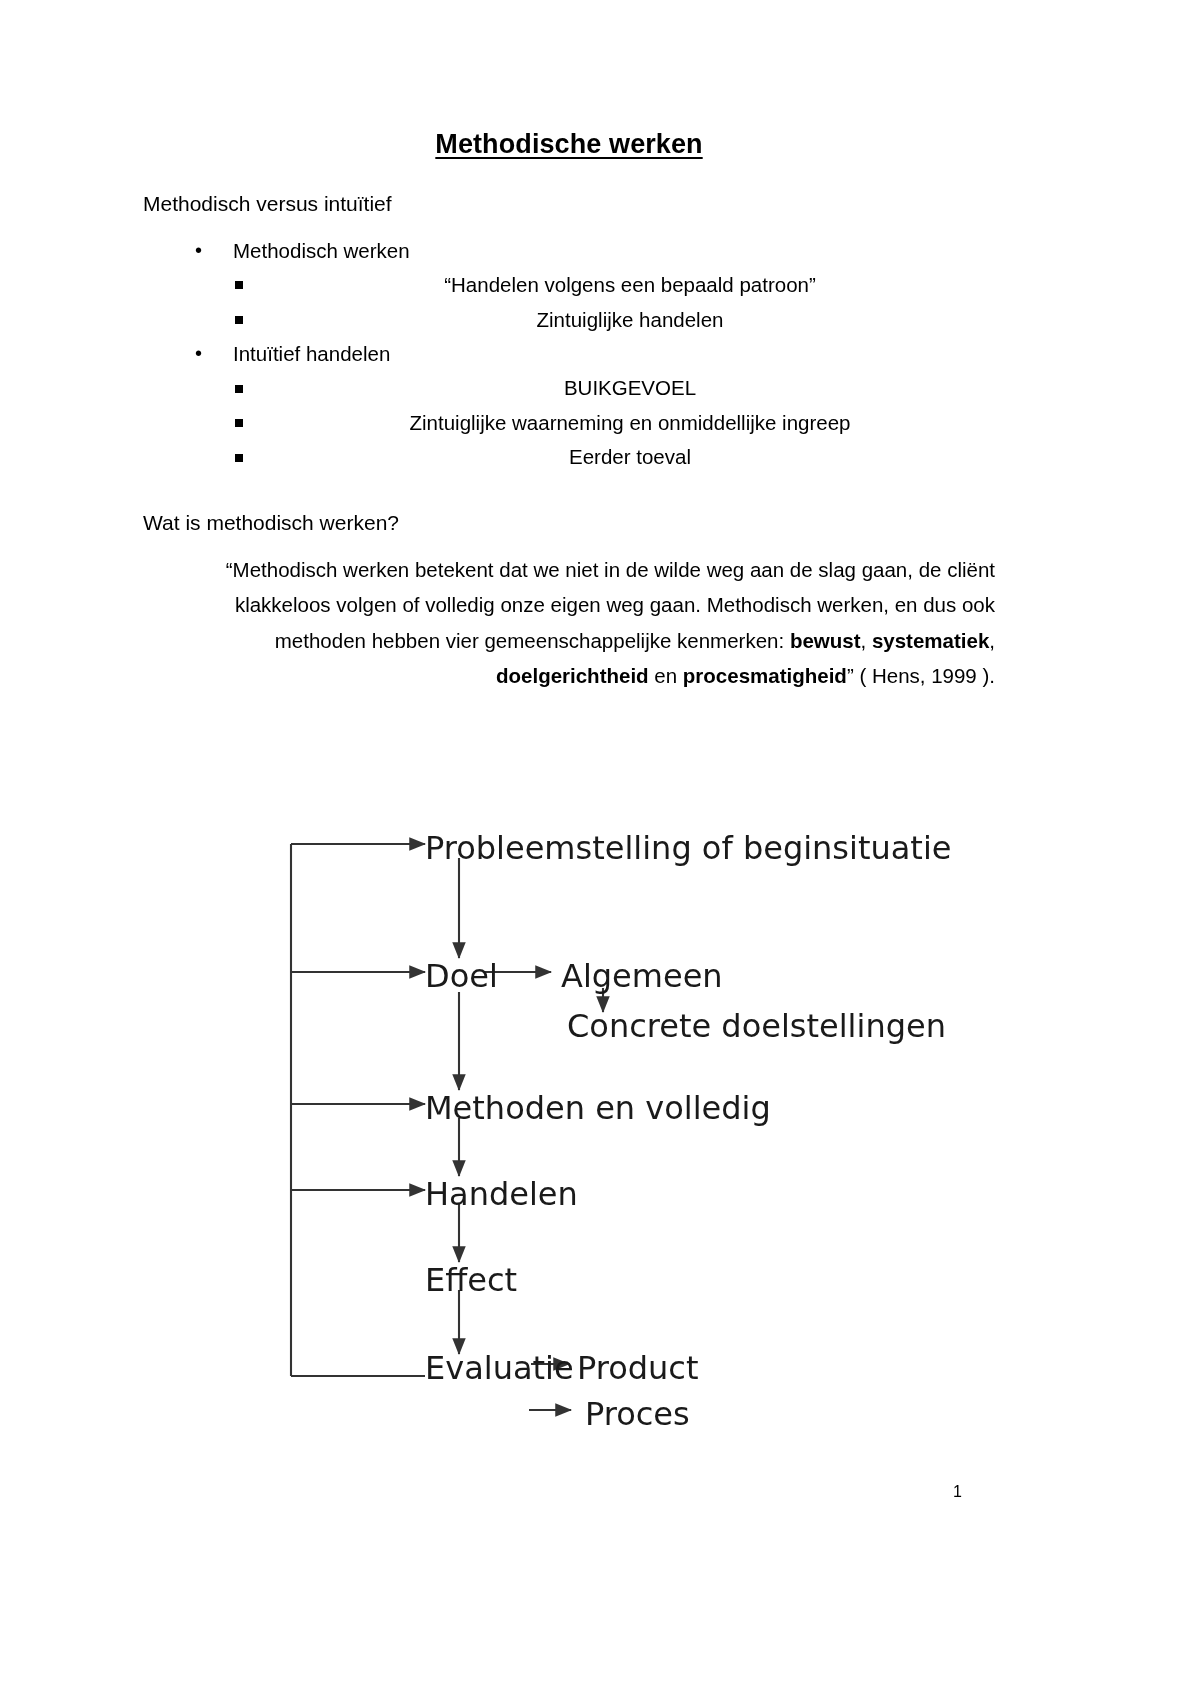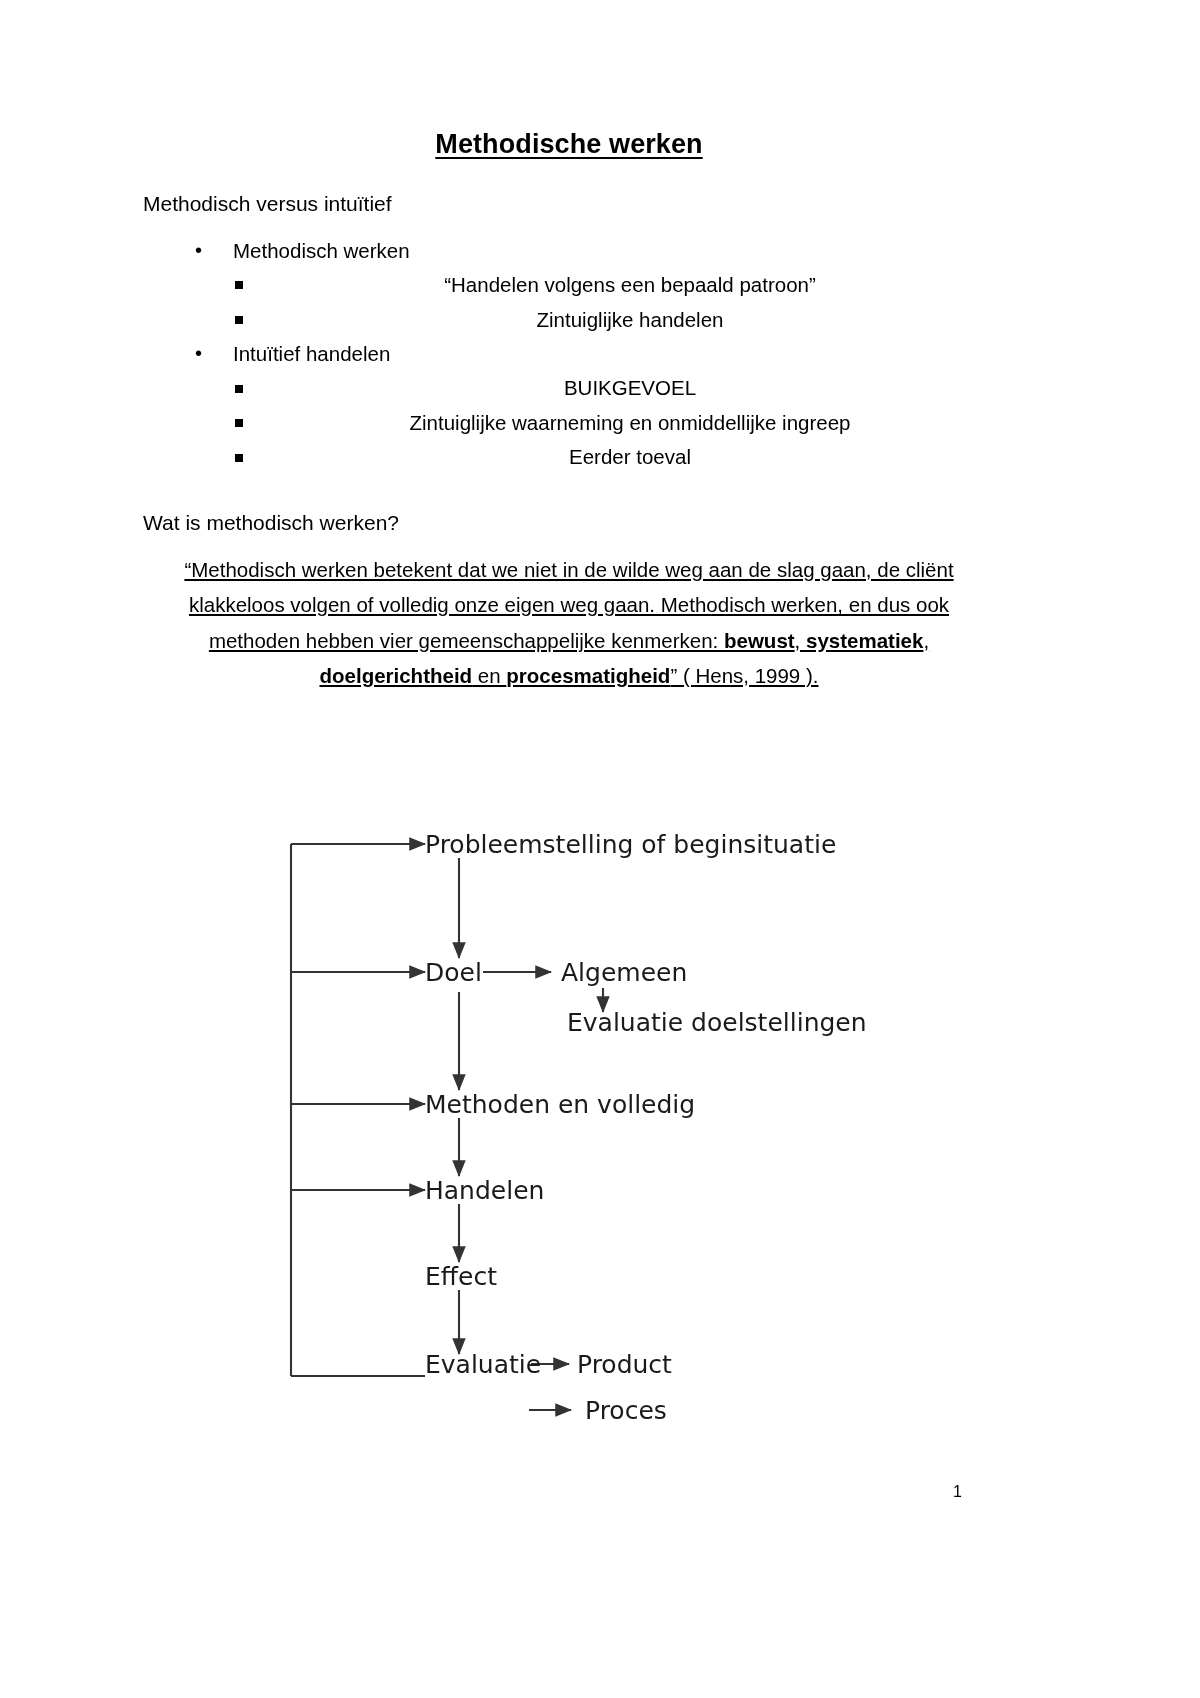--- a/index.html
+++ b/index.html
@@ -91,41 +91,40 @@
     background: #000;
   }
 
   .gap-after-list { height: 34px; }
 
   
   .para {
     font-size: 20.5px;
     line-height: 1.72;
     margin: 0;
-    text-align: center;
-    text-decoration: underline;
+    text-align: right;
   }
   .para b { font-weight: bold; }
 
   
   .diagram-wrap {
     position: absolute;
     left: 258px;
     top: 812px;
     width: 640px;
     height: 620px;
   }
   .diagram-wrap svg {
     position: absolute;
     left: 0; top: 0;
   }
   .node-label {
     position: absolute;
     font-family: "DejaVu Sans", sans-serif;
-    font-size: 25px;
+    font-size: 32px;
     color: #1a1a1a;
     white-space: nowrap;
     line-height: 1;
   }
 
   
   .page-number {
     position: absolute;
     right: 128px;
     top: 1483px;
@@ -231,21 +230,21 @@
         <path d="M256,598 L298,598" marker-end="url(#arrow)"></path>
       </g>
     </svg>
 
     <span class="node-label" style="left:152px; top:20px;">Probleemstelling of beginsituatie</span>
 
     <span class="node-label" style="left:152px; top:148px;">Doel</span>
 
     <span class="node-label" style="left:288px; top:148px;">Algemeen</span>
 
-    <span class="node-label" style="left:294px; top:198px;">Evaluatie doelstellingen</span>
+    <span class="node-label" style="left:294px; top:198px;">Concrete doelstellingen</span>
 
     <span class="node-label" style="left:152px; top:280px;">Methoden en volledig</span>
 
     <span class="node-label" style="left:152px; top:366px;">Handelen</span>
 
     <span class="node-label" style="left:152px; top:452px;">Effect</span>
 
     <span class="node-label" style="left:152px; top:540px;">Evaluatie</span>
 
     <span class="node-label" style="left:304px; top:540px;">Product</span>

